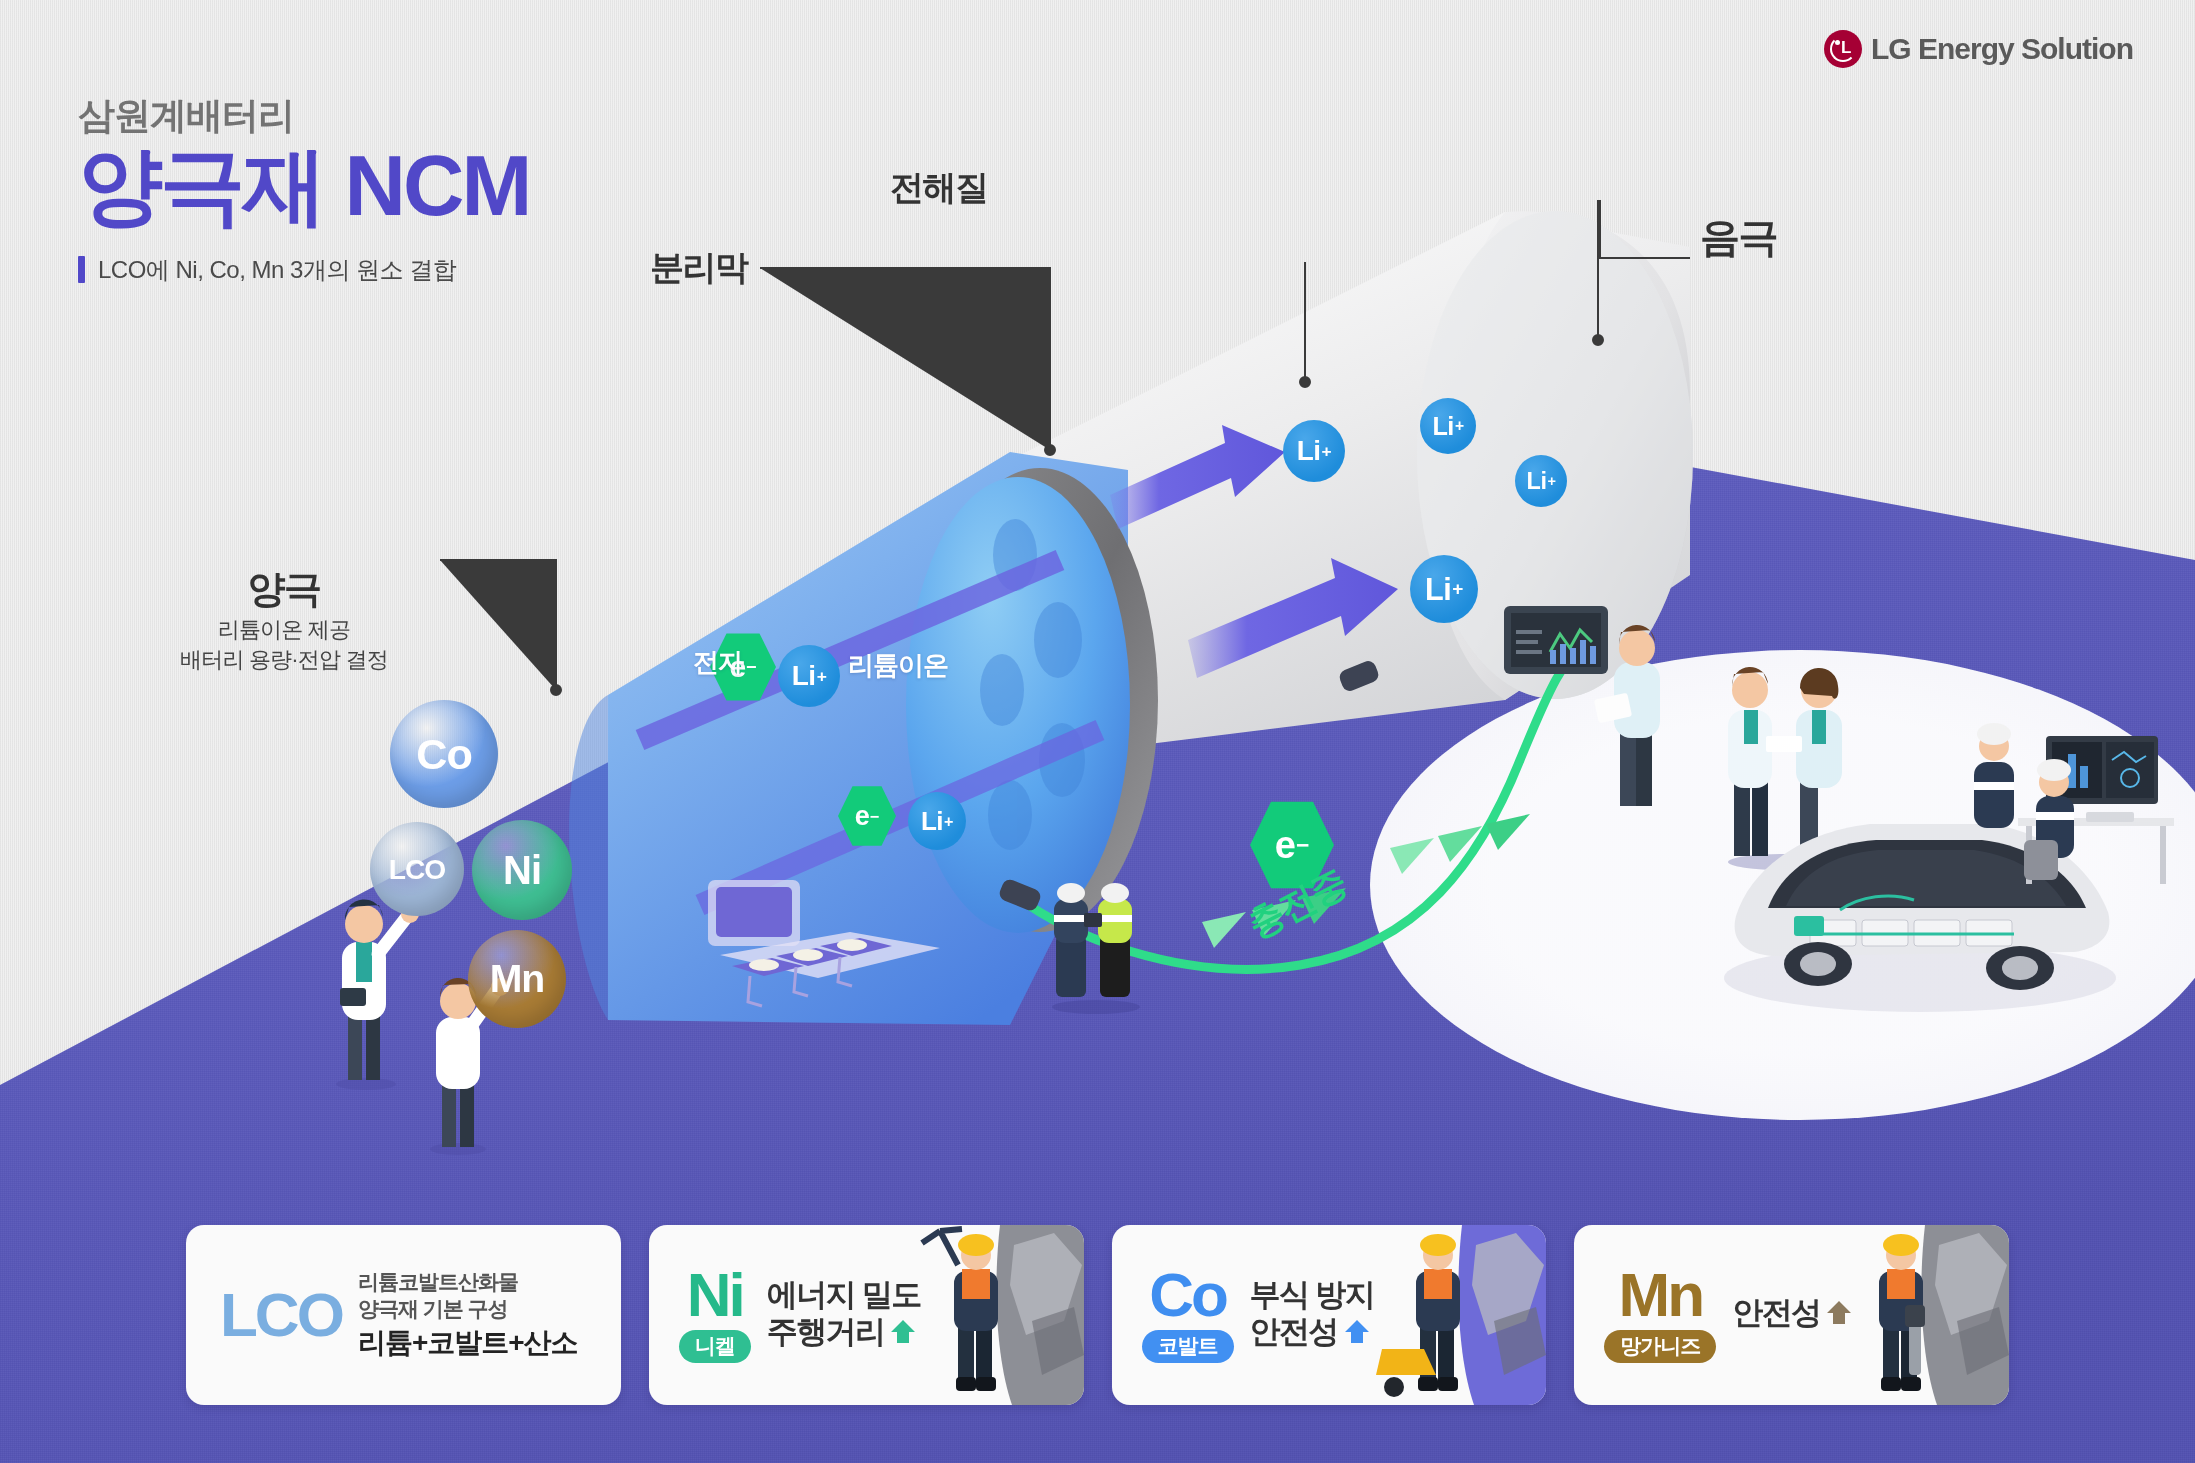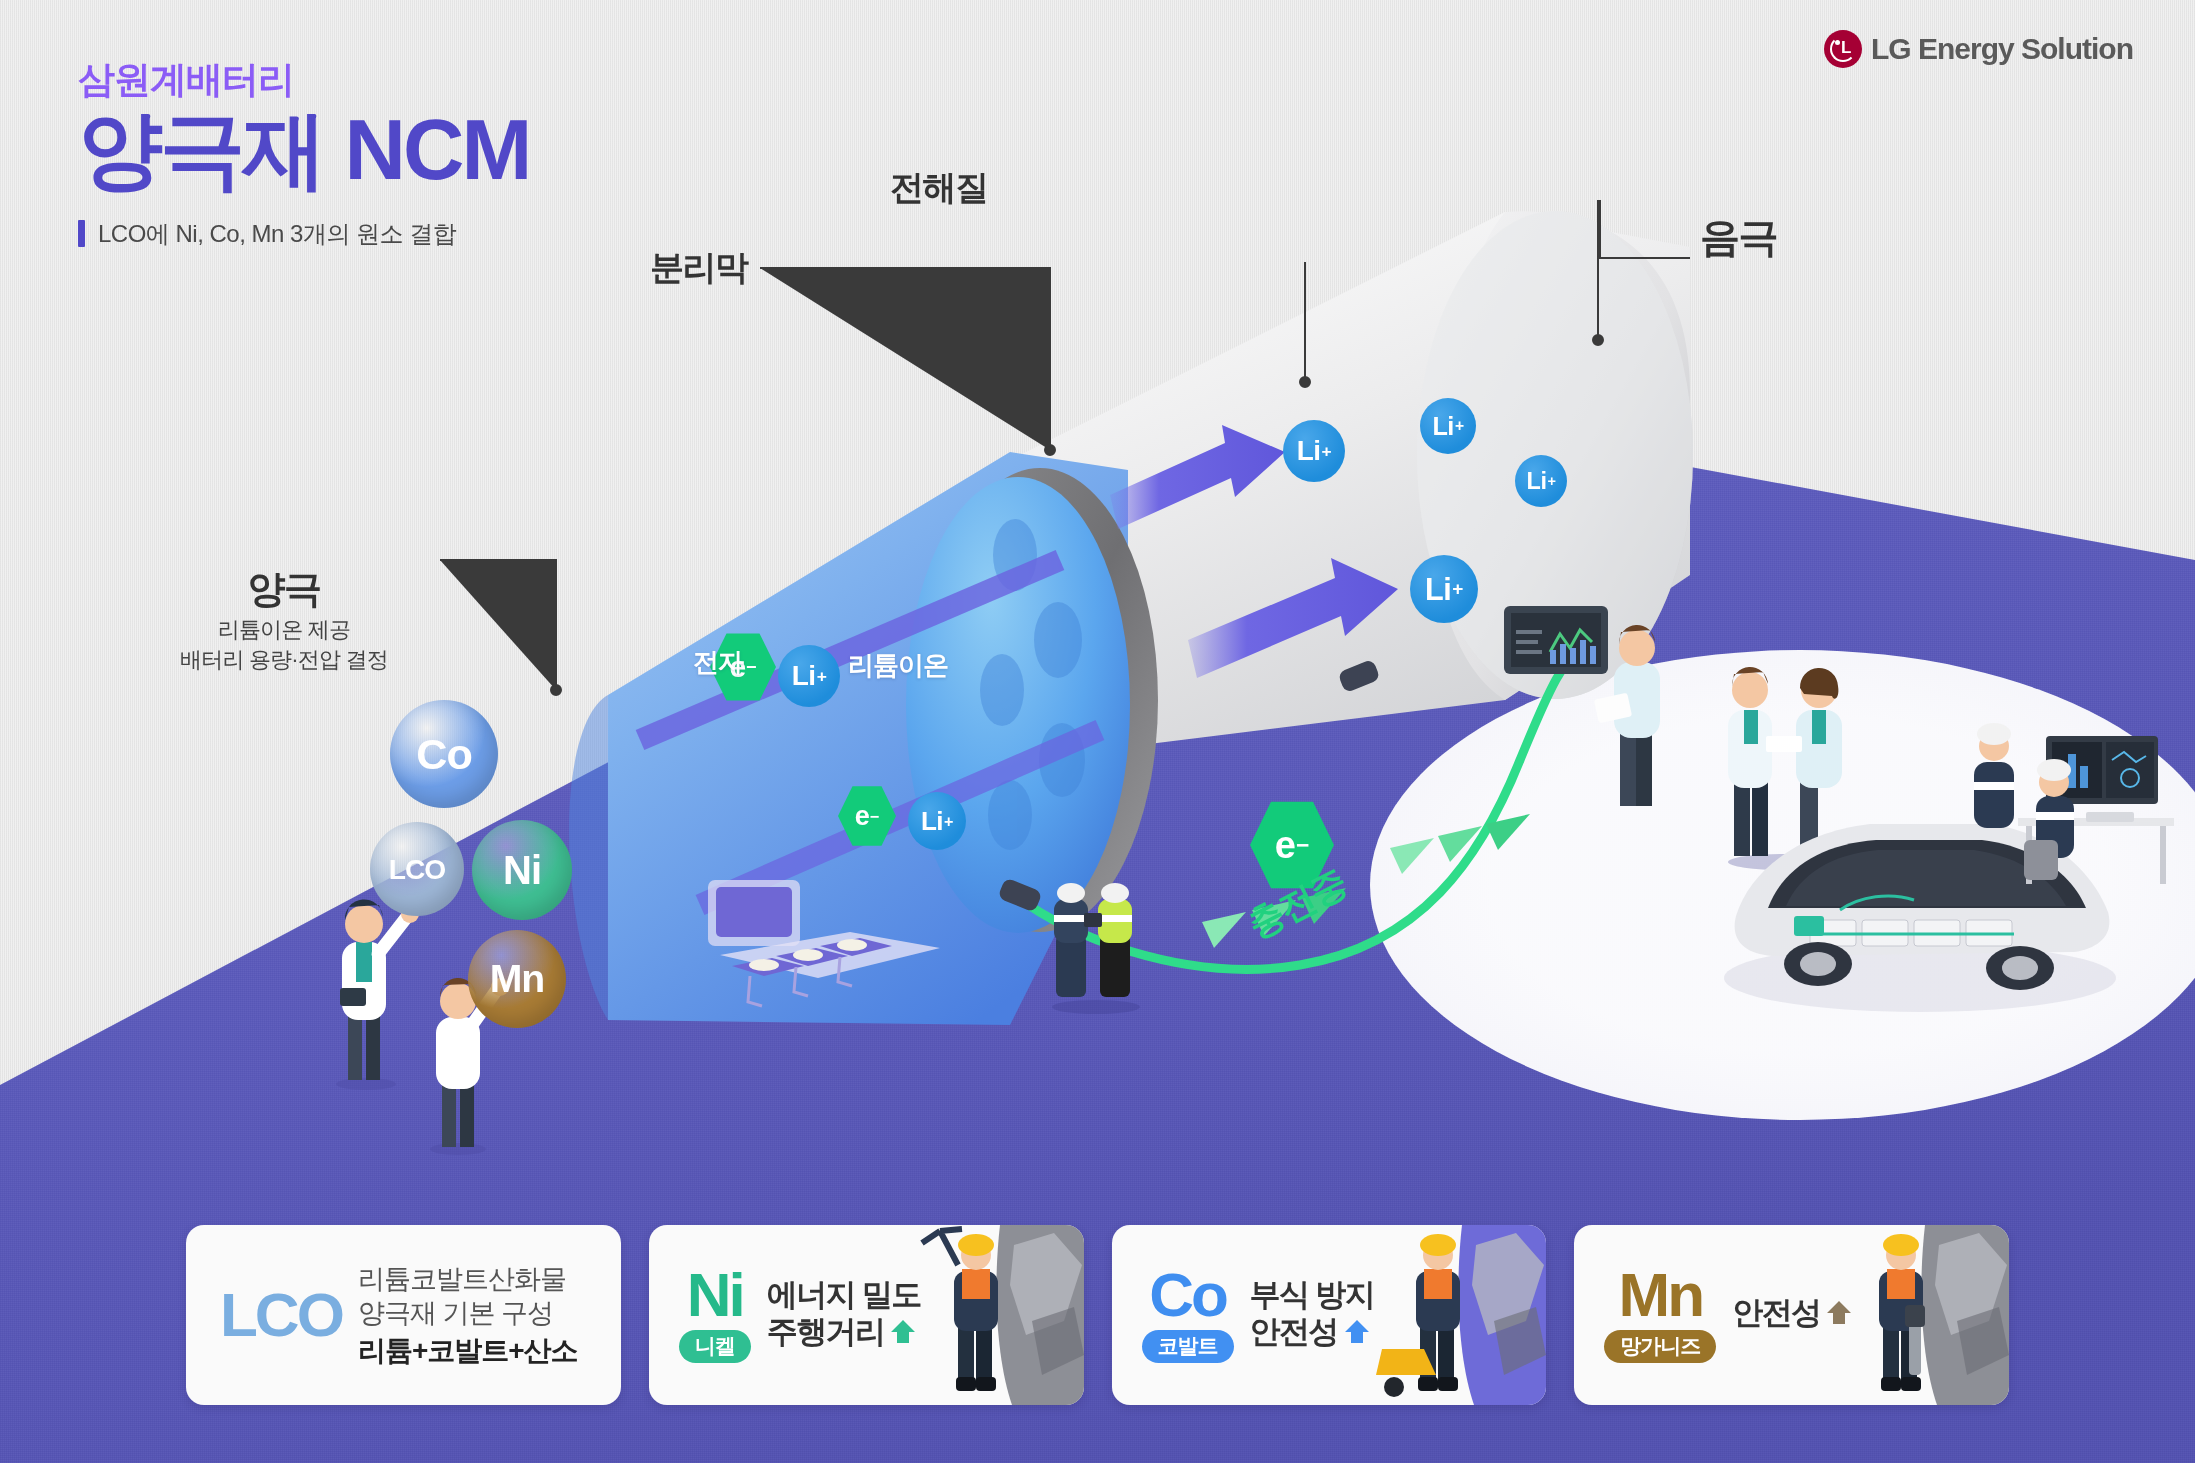--- a/index.html
+++ b/index.html
@@ -26,21 +26,21 @@
     background-image:
       repeating-linear-gradient(0deg, rgba(255,255,255,.05) 0 1px, transparent 1px 2px),
       repeating-linear-gradient(90deg, rgba(0,0,0,.05) 0 1px, transparent 1px 2px);
     mix-blend-mode:overlay;
   }
 
   
   .header{ position:absolute; left:78px; top:60px; z-index:30; }
   .kicker{
     font-size:37px; font-weight:800; letter-spacing:-1px;
-    color:#8b5cf6; line-height:1.1; margin-bottom:6px;
+    color:#737373; line-height:1.1; margin-bottom:6px;margin-top:36px;
   }
   .headline{
     font-size:85px; font-weight:800; letter-spacing:-3px;
     color:#5148c8; line-height:1.0;
   }
   .subline{
     display:flex; align-items:center; gap:13px;
     margin-top:26px;
   }
   .subline .bar{
@@ -135,21 +135,21 @@
   .card-sym{
     font-size:62px; font-weight:800; letter-spacing:-3px; line-height:.9;
     flex:none; text-align:center;
   }
   .card-pill{
     display:inline-block; margin-top:7px; padding:4px 16px 5px;
     border-radius:20px; color:#fff; font-size:21px; font-weight:800;
     letter-spacing:-1px; line-height:1.15;font-family:Liberation Serif, serif;
   }
   .card-body{ margin-left:16px; flex:none; }
-  .card-kv{ font-size:27px; color:#555; line-height:1.28; letter-spacing:-1px; white-space:nowrap;}
+  .card-kv{ font-size:21px; color:#555; line-height:1.28; letter-spacing:-1px; white-space:nowrap;font-weight:bold;}
   .card-kv.strong{ font-size:28px; font-weight:800; color:#232323; margin-top:2px; }
   .card-big{ font-size:31px; font-weight:800; color:#333; letter-spacing:-1.6px; line-height:1.2; white-space:nowrap; }
   .up-arrow{ display:inline-block; vertical-align:-4px; margin-left:4px; }
   .card-art{ position:absolute; right:0; top:0; bottom:0; width:170px; }
 
   
   .figure{ position:absolute; z-index:20; }
 </style>
 </head>
 <body>

